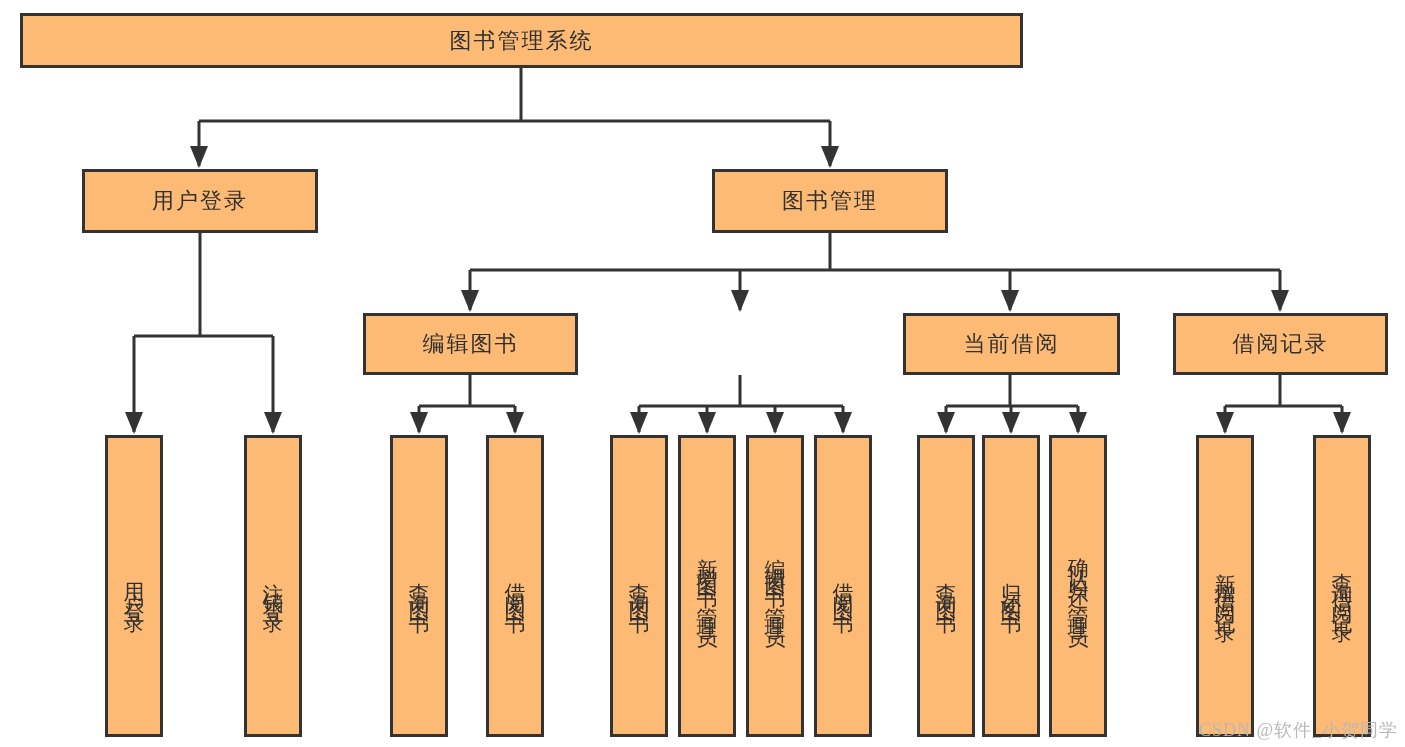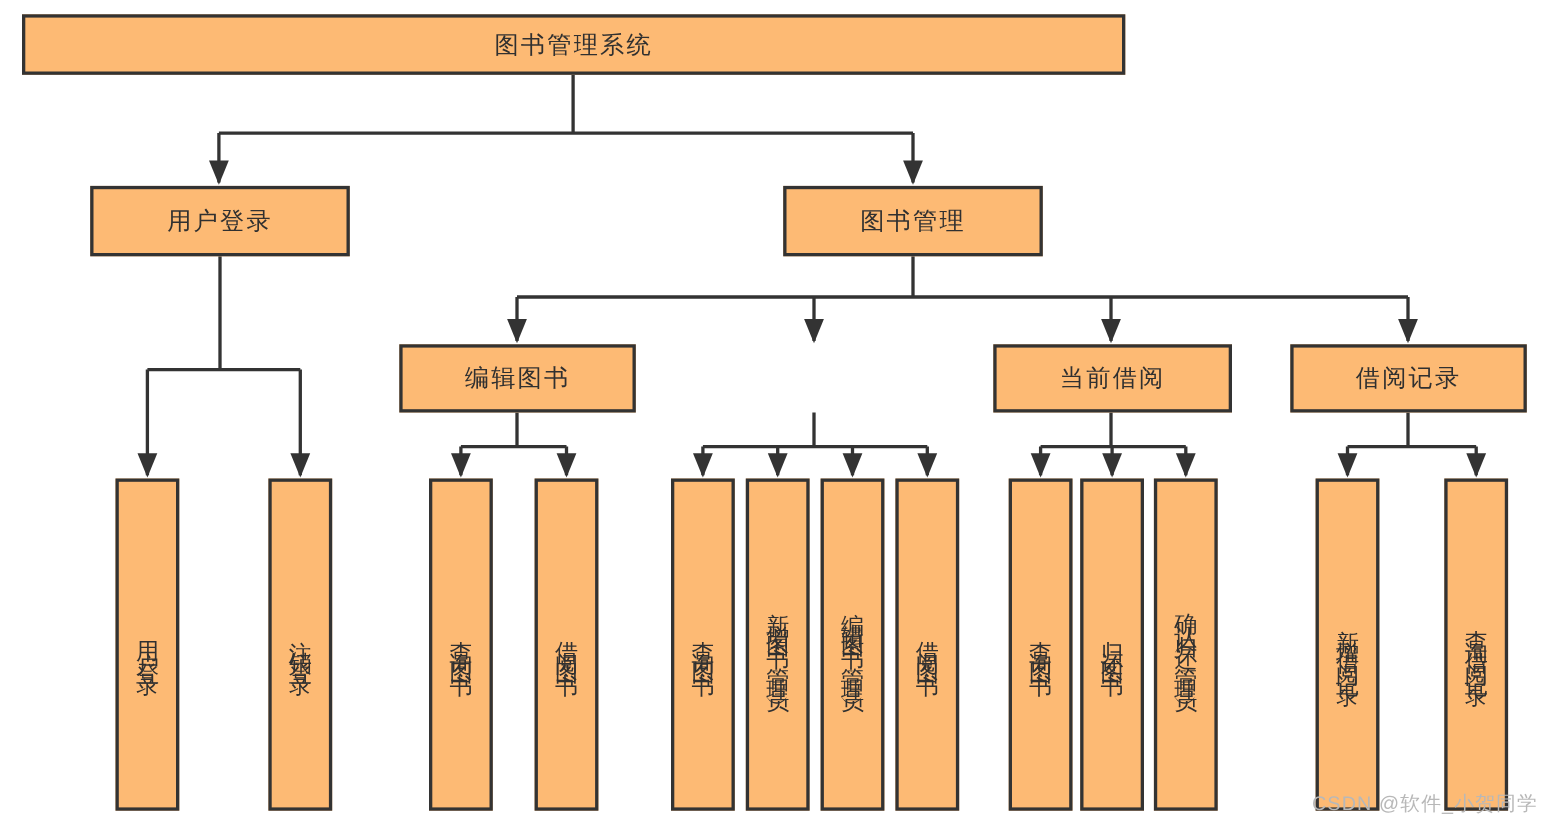--- a/index.html
+++ b/index.html
@@ -38,21 +38,21 @@
     writing-mode:vertical-rl;
     text-orientation:mixed;
     font-size:21px;
     line-height:1.15;
     letter-spacing:10px;
     color:var(--text);
   }
   .watermark{
     position:absolute;
     right:7px;bottom:5px;
-    font-family:Liberation Sans, sans-serif;
+    font-family:Liberation Serif, serif;
     font-size:18px;
     letter-spacing:1px;
     color:var(--wm);
     z-index:5;
     white-space:nowrap;
   }
 </style>
 </head>
 <body>
 

